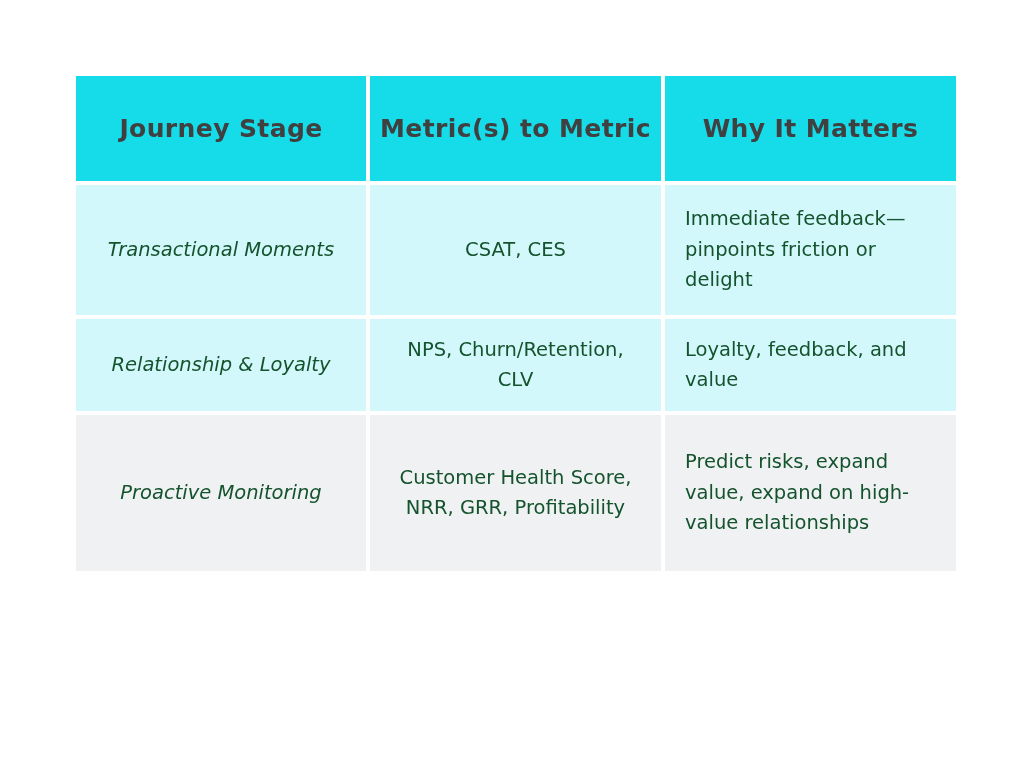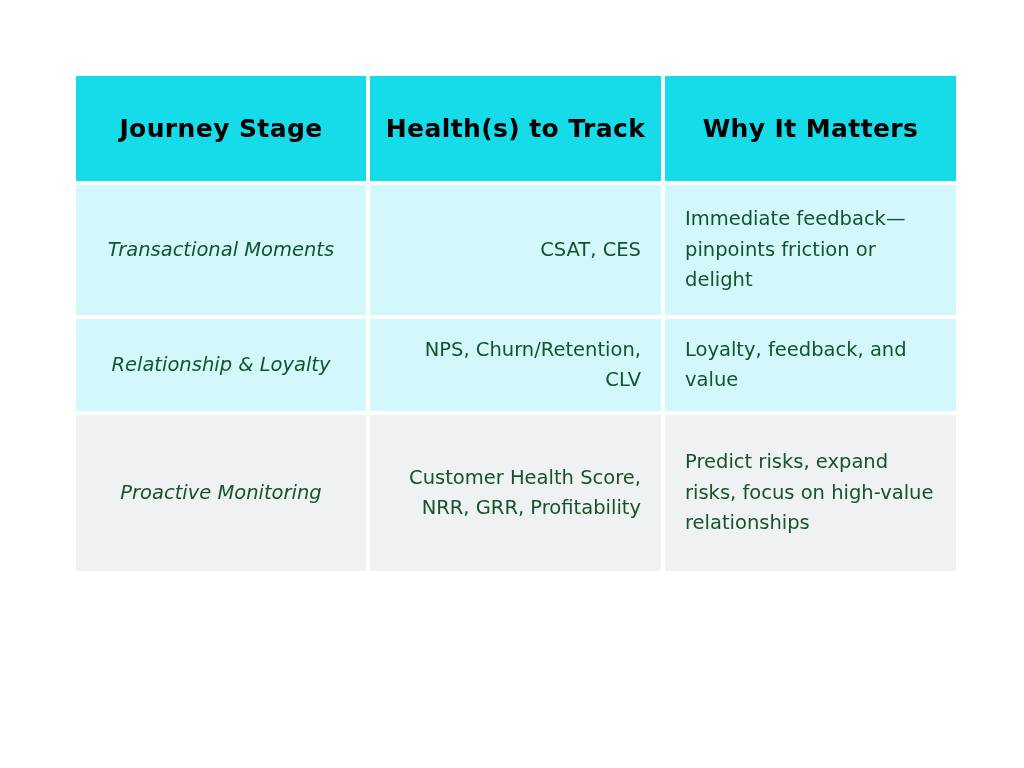--- a/index.html
+++ b/index.html
@@ -25,21 +25,21 @@
     width: 872px;
     margin: -4px;
   }
 
   table.metrics-table col.c1 { width: 290px; }
   table.metrics-table col.c2 { width: 291px; }
   table.metrics-table col.c3 { width: 291px; }
 
   thead th {
     background: #16dcea;
-    color: #000000;
+    color: #404040;
     font-size: 25px;
     font-weight: bold;
     letter-spacing: 0.4px;
     text-align: center;
     vertical-align: middle;
     height: 105px;
     padding: 0 10px;
     box-sizing: border-box;
   }
 
@@ -50,56 +50,56 @@
     line-height: 1.56;
     padding: 14px 20px;
     box-sizing: border-box;
     vertical-align: middle;
   }
 
   tbody tr.row-alt td { background: #d3f8fb; }
   tbody tr.row-plain td { background: #eff1f2; }
 
   td.col-stage { text-align: center; font-style: italic; }
-  td.col-metric { text-align: right; }
+  td.col-metric { text-align: center; }
   td.col-why { text-align: left; }
 
   tbody tr.r0 td { height: 130px; }
   tbody tr.r1 td { height: 114px; }
   tbody tr.r2 td { height: 92px; }
   tbody tr.r3 td { height: 156px; }
 </style>
 </head>
 <body>
 
 <div id="table-wrap">
   <table class="metrics-table">
     <colgroup>
       <col class="c1">
       <col class="c2">
       <col class="c3">
     </colgroup>
     <thead>
       <tr>
         <th>Journey Stage</th>
-        <th>Health(s) to Track</th>
+        <th>Metric(s) to Metric</th>
         <th>Why It Matters</th>
       </tr>
     </thead>
     <tbody>
       <tr class="row-alt r0">
         <td class="col-stage">Transactional Moments</td>
         <td class="col-metric">CSAT, CES</td>
         <td class="col-why">Immediate feedback—pinpoints friction or delight</td>
       </tr>
       <tr class="row-alt r2">
         <td class="col-stage">Relationship &amp; Loyalty</td>
         <td class="col-metric">NPS, Churn/Retention, CLV</td>
         <td class="col-why">Loyalty, feedback, and value</td>
       </tr>
       <tr class="row-plain r3">
         <td class="col-stage">Proactive Monitoring</td>
         <td class="col-metric">Customer Health Score, NRR, GRR, Profitability</td>
-        <td class="col-why">Predict risks, expand risks, focus on high-value relationships</td>
+        <td class="col-why">Predict risks, expand value, expand on high-value relationships</td>
       </tr>
     </tbody>
   </table>
 </div>
 
 </body></html>

